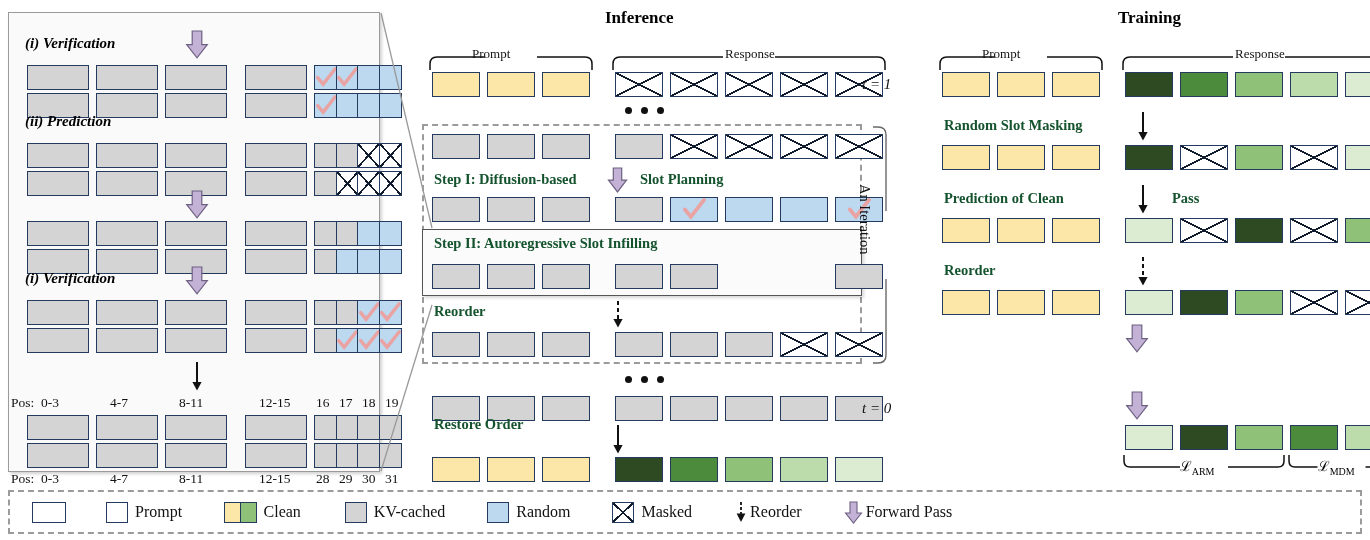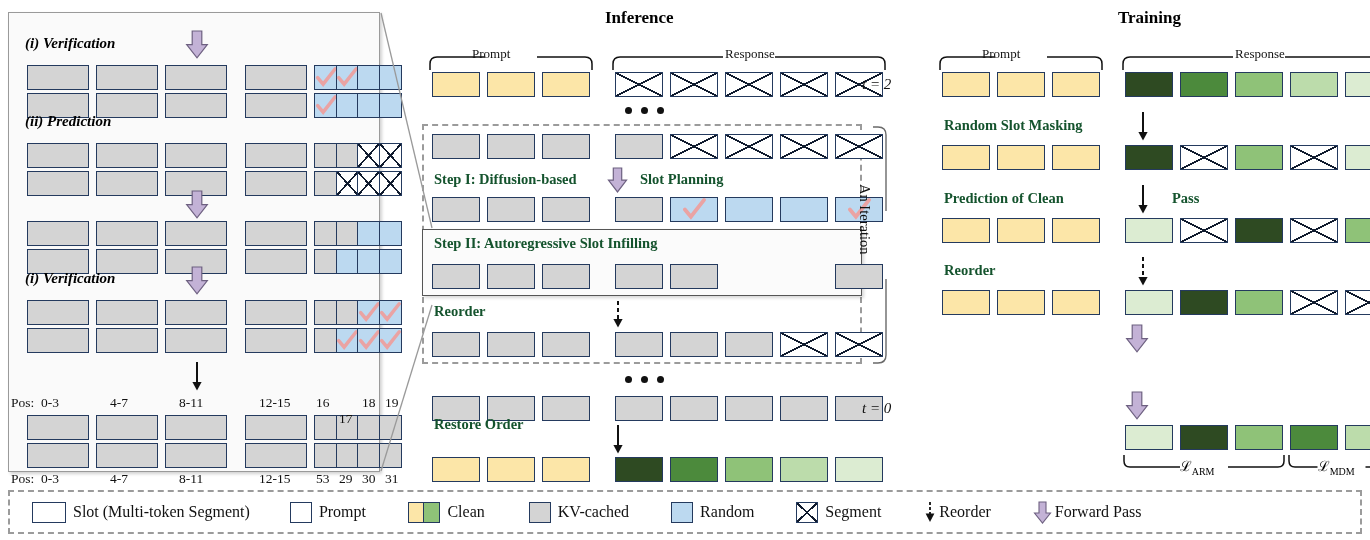--- a/index.html
+++ b/index.html
@@ -299,46 +299,45 @@
         <line x1="8" y1="1" x2="8" y2="23" stroke="#111" stroke-width="2"></line>
         <polygon points="8,29.5 3.4000000000000004,21 12.6,21" fill="#111"></polygon>
       </svg>
       <div style="position: absolute; left: 0px; top: 382px; width: 372px; height: 16px;">
         <div class="pos-label" style="left: 2px; top: 0px;">Pos:</div>
         <div class="pos-label" style="left: 32px; top: 0px;">0-3</div>
         <div class="pos-label" style="left: 101px; top: 0px;">4-7</div>
         <div class="pos-label" style="left: 170px; top: 0px;">8-11</div>
         <div class="pos-label" style="left: 250px; top: 0px;">12-15</div>
         <div class="pos-label" style="left: 307px; top: 0px;">16</div>
-        <div class="pos-label" style="left: 330px; top: 16px;">17</div>
+        <div class="pos-label" style="left: 330px; top: 0px;">17</div>
         <div class="pos-label" style="left: 353px; top: 0px;">18</div>
         <div class="pos-label" style="left: 376px; top: 0px;">19</div>
       </div>
       <div style="position: absolute; left: 0px; top: 458px; width: 372px; height: 16px;">
         <div class="pos-label" style="left: 2px; top: 0px;">Pos:</div>
         <div class="pos-label" style="left: 32px; top: 0px;">0-3</div>
         <div class="pos-label" style="left: 101px; top: 0px;">4-7</div>
         <div class="pos-label" style="left: 170px; top: 0px;">8-11</div>
         <div class="pos-label" style="left: 250px; top: 0px;">12-15</div>
-        <div class="pos-label" style="left: 307px; top: 0px;">53</div>
+        <div class="pos-label" style="left: 307px; top: 0px;">28</div>
         <div class="pos-label" style="left: 330px; top: 0px;">29</div>
         <div class="pos-label" style="left: 353px; top: 0px;">30</div>
         <div class="pos-label" style="left: 376px; top: 0px;">31</div>
       </div>
     </div>
 
   <svg style="position:absolute;left:0;top:0;width:1370px;height:540px;pointer-events:none;">
     <line x1="381" y1="13" x2="432" y2="228" stroke="#9a9a9a" stroke-width="1.3"></line>
     <line x1="381" y1="471" x2="432" y2="305" stroke="#9a9a9a" stroke-width="1.3"></line>
   </svg>
 
   <div id="legend">
     <div class="lg-item" style="margin-left:22px;">
       <span class="lg-box"></span>
-      <span>Slot (Multi-token Segment)</span>
     </div>
     <div class="lg-item" style="margin-left:40px;">
       <span class="lg-box small"></span>
       <span>Prompt</span>
     </div>
     <div class="lg-item" style="margin-left:42px;">
       <span class="lg-pair">
         <span class="lg-box yel"></span>
         <span class="lg-box grn"></span>
       </span>
@@ -347,21 +346,21 @@
     <div class="lg-item" style="margin-left:44px;">
       <span class="lg-box small kv"></span>
       <span>KV-cached</span>
     </div>
     <div class="lg-item" style="margin-left:42px;">
       <span class="lg-box small draft"></span>
       <span>Random</span>
     </div>
     <div class="lg-item" style="margin-left:42px;">
       <span class="lg-box small cell masked" style="display:inline-block;"></span>
-      <span>Segment</span>
+      <span>Masked</span>
     </div>
     <div class="lg-item" style="margin-left:42px;gap:2px;">
       <svg width="14" height="24">
         <line x1="7" y1="2" x2="7" y2="15" stroke="#111" stroke-width="1.8" stroke-dasharray="3,2"></line>
         <polygon points="7,22 2.6,13.5 11.4,13.5" fill="#111"></polygon>
       </svg>
       <span>Reorder</span>
     </div>
     <div class="lg-item" style="margin-left:42px;gap:3px;">
       <svg width="19" height="25">
@@ -383,21 +382,21 @@
     <div style="position: absolute; left: 0px; top: 72px;">
       <div class="cell clean-y" style="position: absolute; left: 432px; top: 0px; width: 48px; height: 25px;"></div>
       <div class="cell clean-y" style="position: absolute; left: 487px; top: 0px; width: 48px; height: 25px;"></div>
       <div class="cell clean-y" style="position: absolute; left: 542px; top: 0px; width: 48px; height: 25px;"></div>
       <div class="cell masked" style="position: absolute; left: 615px; top: 0px; width: 48px; height: 25px;"></div>
       <div class="cell masked" style="position: absolute; left: 670px; top: 0px; width: 48px; height: 25px;"></div>
       <div class="cell masked" style="position: absolute; left: 725px; top: 0px; width: 48px; height: 25px;"></div>
       <div class="cell masked" style="position: absolute; left: 780px; top: 0px; width: 48px; height: 25px;"></div>
       <div class="cell masked" style="position: absolute; left: 835px; top: 0px; width: 48px; height: 25px;"></div>
     </div>
-    <div class="tlabel" style="left: 862px; top: 76px;">t = 2</div>
+    <div class="tlabel" style="left: 862px; top: 76px;">t = 1</div>
     <div class="dots" style="left: 625px; top: 107px;">
       <span></span>
       <span></span>
       <span></span>
     </div>
     <div id="iteration-box" style="left: 422px; top: 124px; width: 440px; height: 240px;"></div>
     <div style="position: absolute; left: 0px; top: 134px;">
       <div class="cell kv" style="position: absolute; left: 432px; top: 0px; width: 48px; height: 25px;"></div>
       <div class="cell kv" style="position: absolute; left: 487px; top: 0px; width: 48px; height: 25px;"></div>
       <div class="cell kv" style="position: absolute; left: 542px; top: 0px; width: 48px; height: 25px;"></div>

